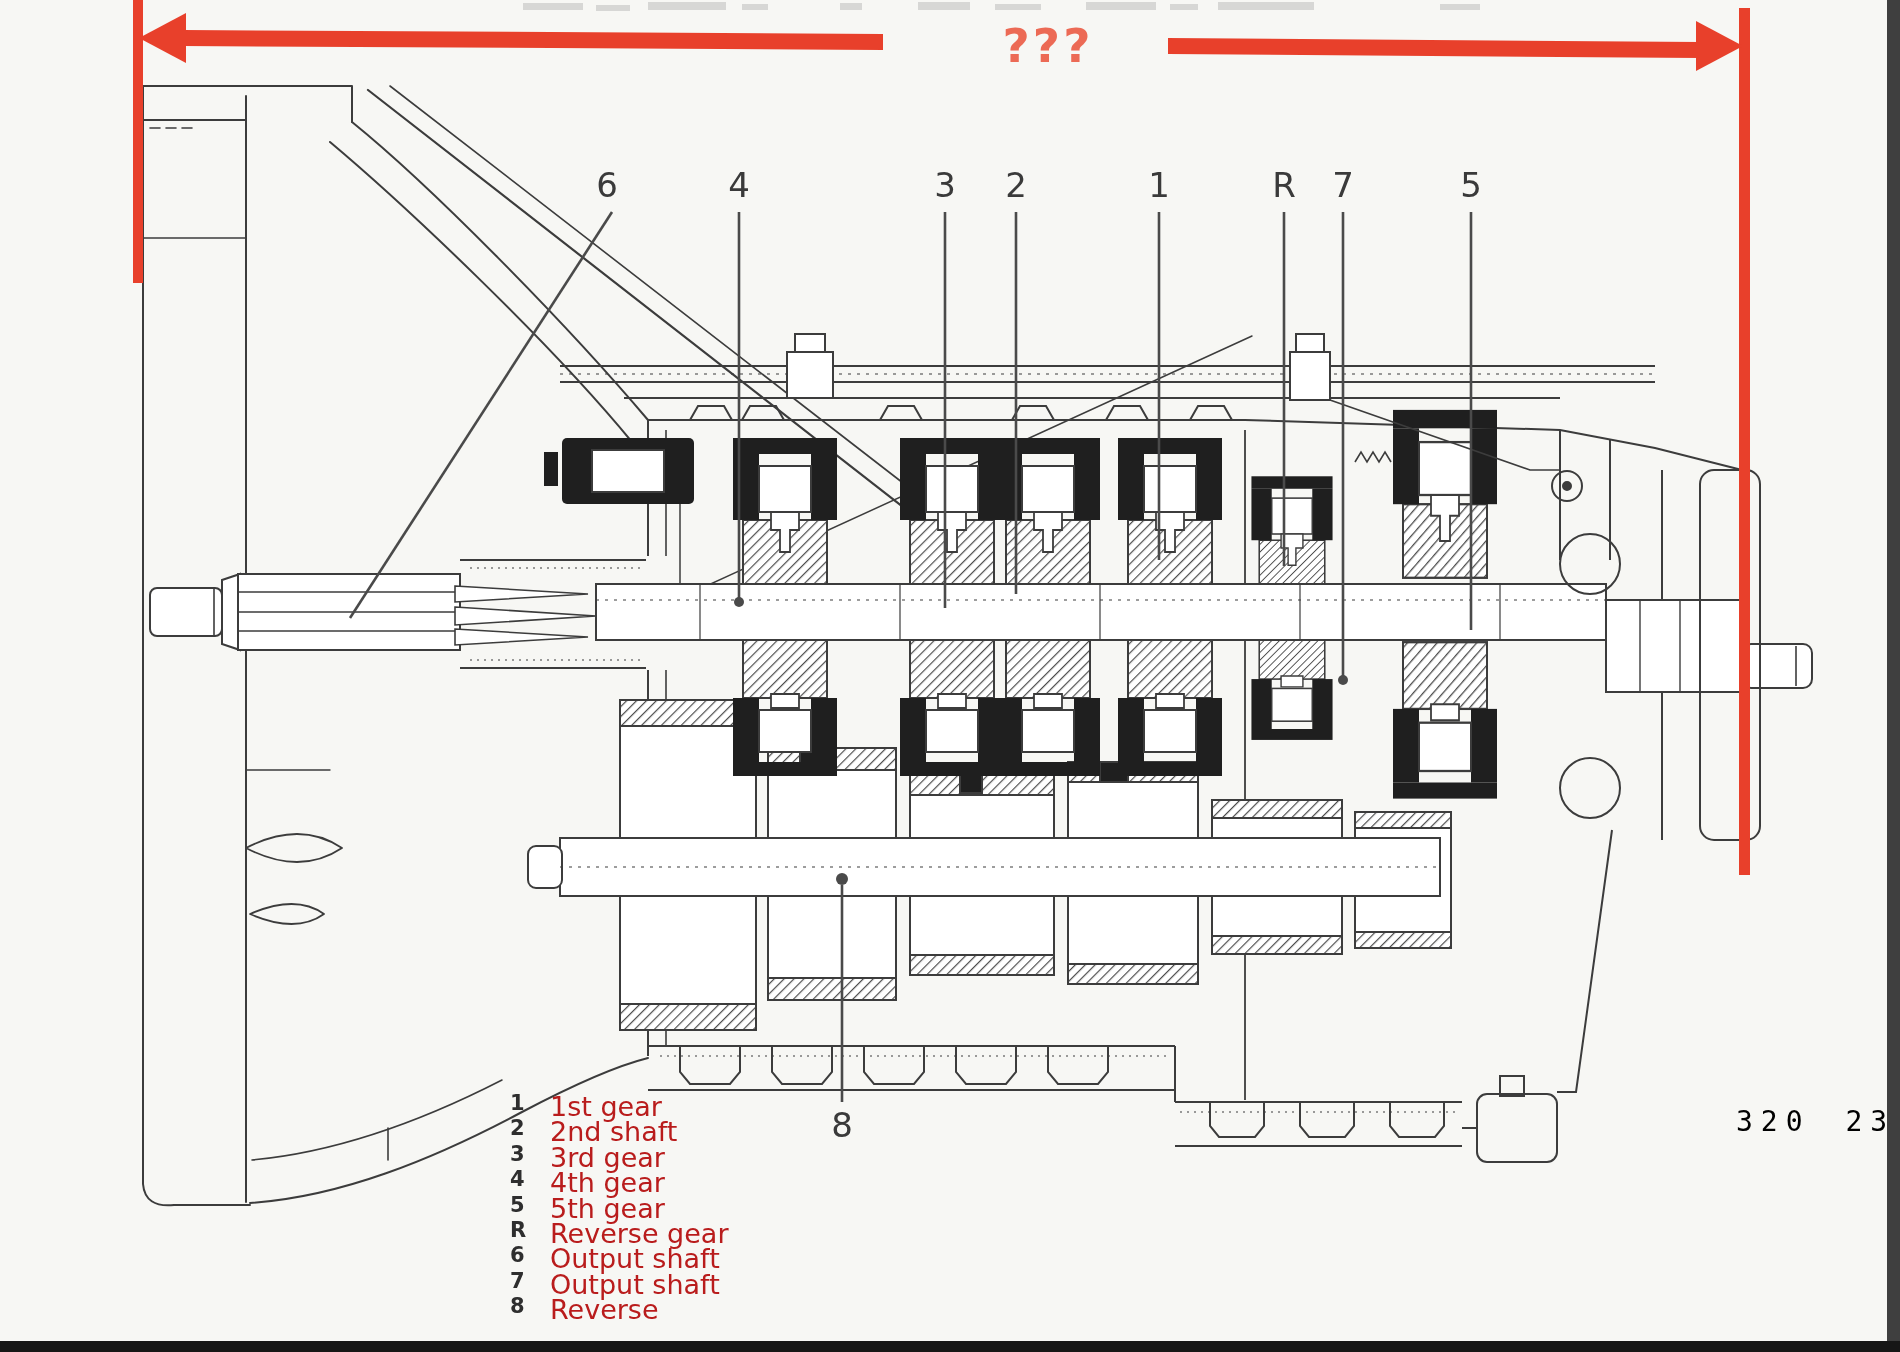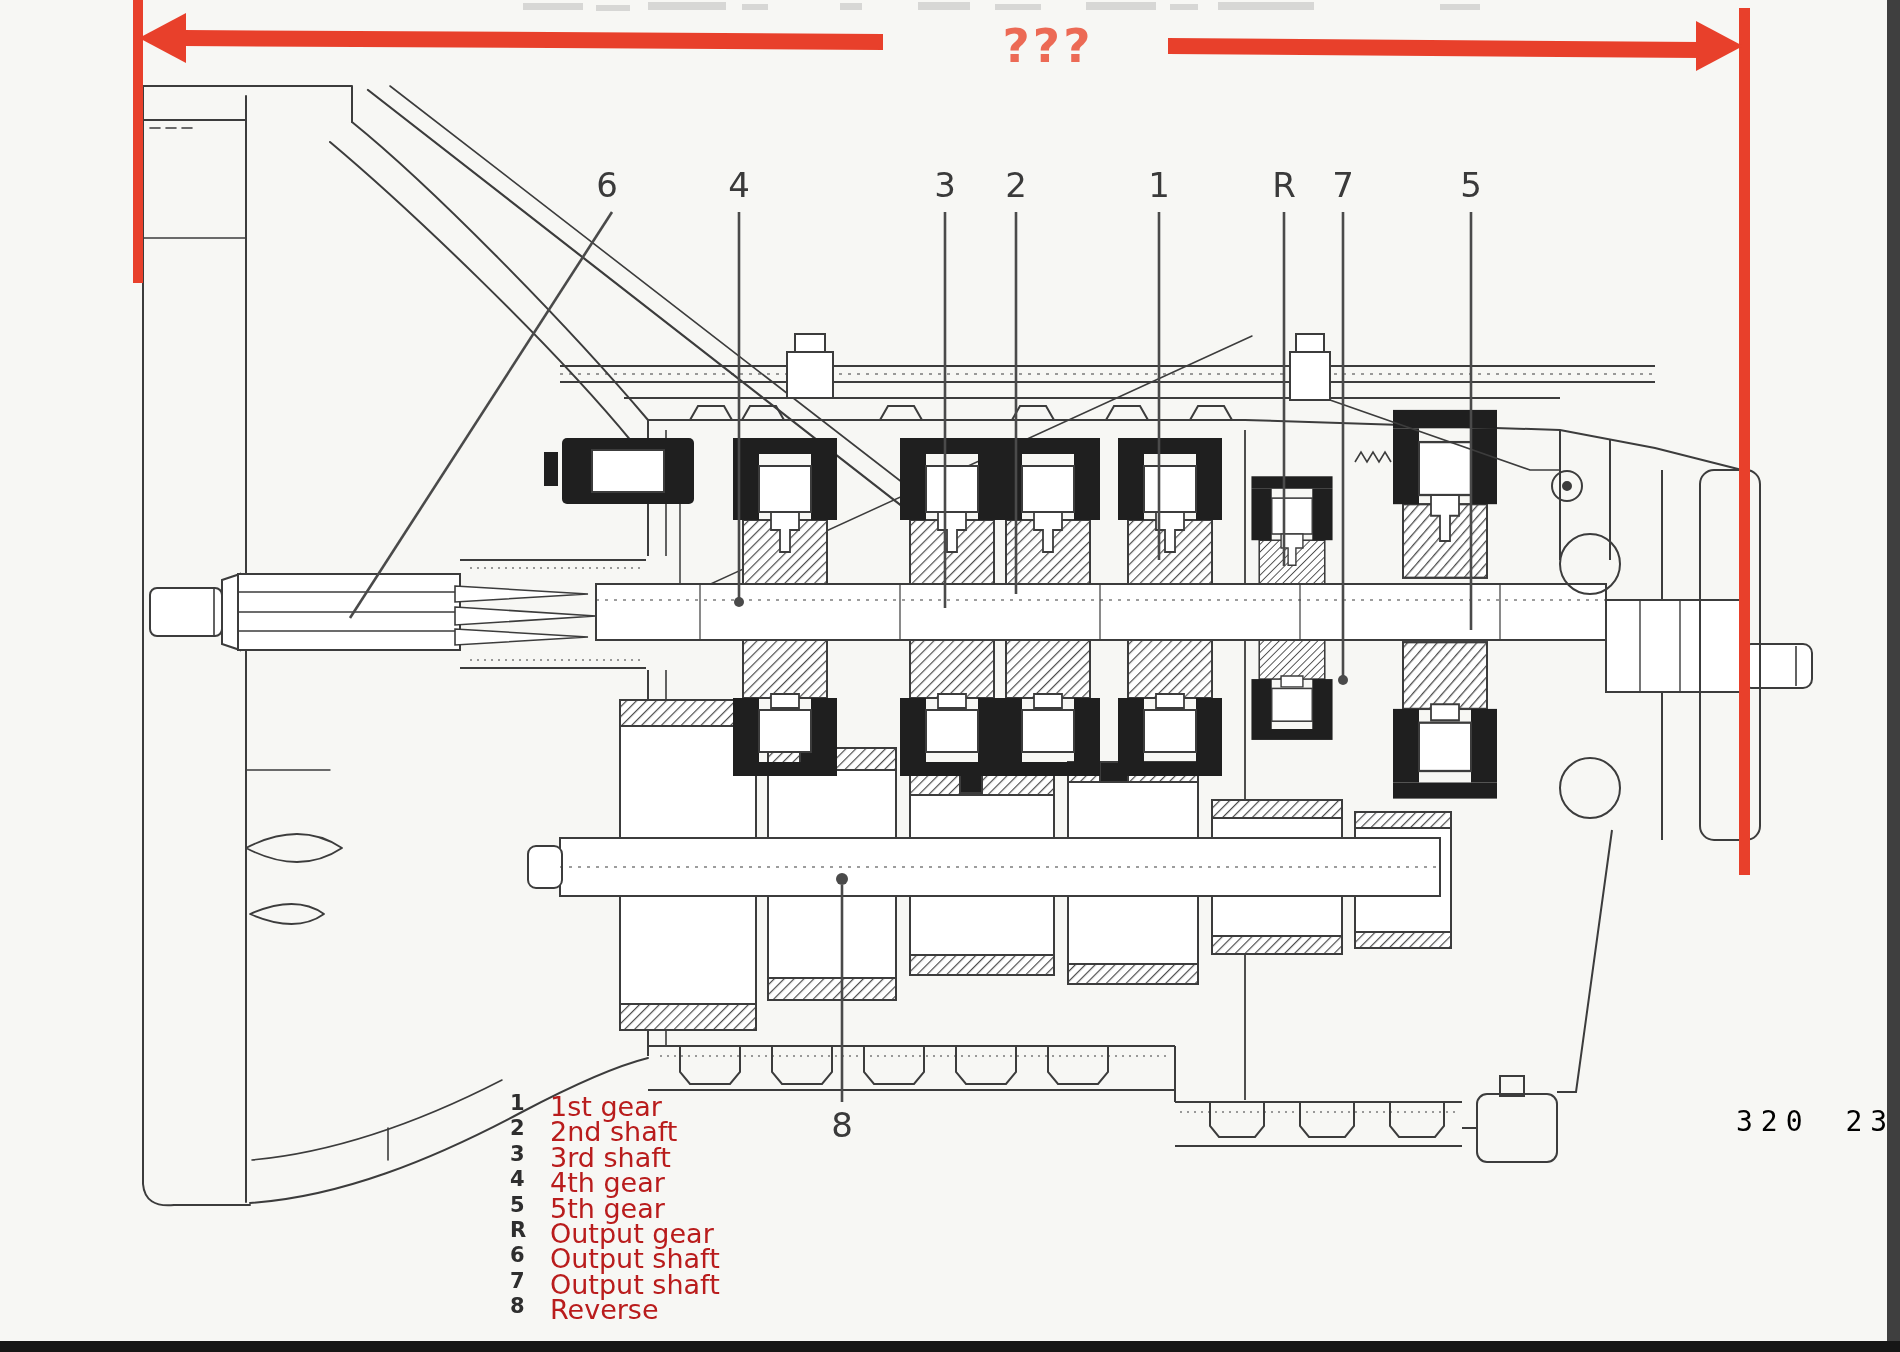--- a/index.html
+++ b/index.html
@@ -270,33 +270,33 @@
     <div class="legend-row">
       <span class="legend-key">1</span>
       <span class="legend-label">1st gear</span>
     </div>
     <div class="legend-row">
       <span class="legend-key">2</span>
       <span class="legend-label">2nd shaft</span>
     </div>
     <div class="legend-row">
       <span class="legend-key">3</span>
-      <span class="legend-label">3rd shaft</span>
+      <span class="legend-label">3rd gear</span>
     </div>
     <div class="legend-row">
       <span class="legend-key">4</span>
       <span class="legend-label">4th gear</span>
     </div>
     <div class="legend-row">
       <span class="legend-key">5</span>
       <span class="legend-label">5th gear</span>
     </div>
     <div class="legend-row">
       <span class="legend-key">R</span>
-      <span class="legend-label">Output gear</span>
+      <span class="legend-label">Reverse gear</span>
     </div>
     <div class="legend-row">
       <span class="legend-key">6</span>
       <span class="legend-label">Output shaft</span>
     </div>
     <div class="legend-row">
       <span class="legend-key">7</span>
       <span class="legend-label">Output shaft</span>
     </div>
     <div class="legend-row">

